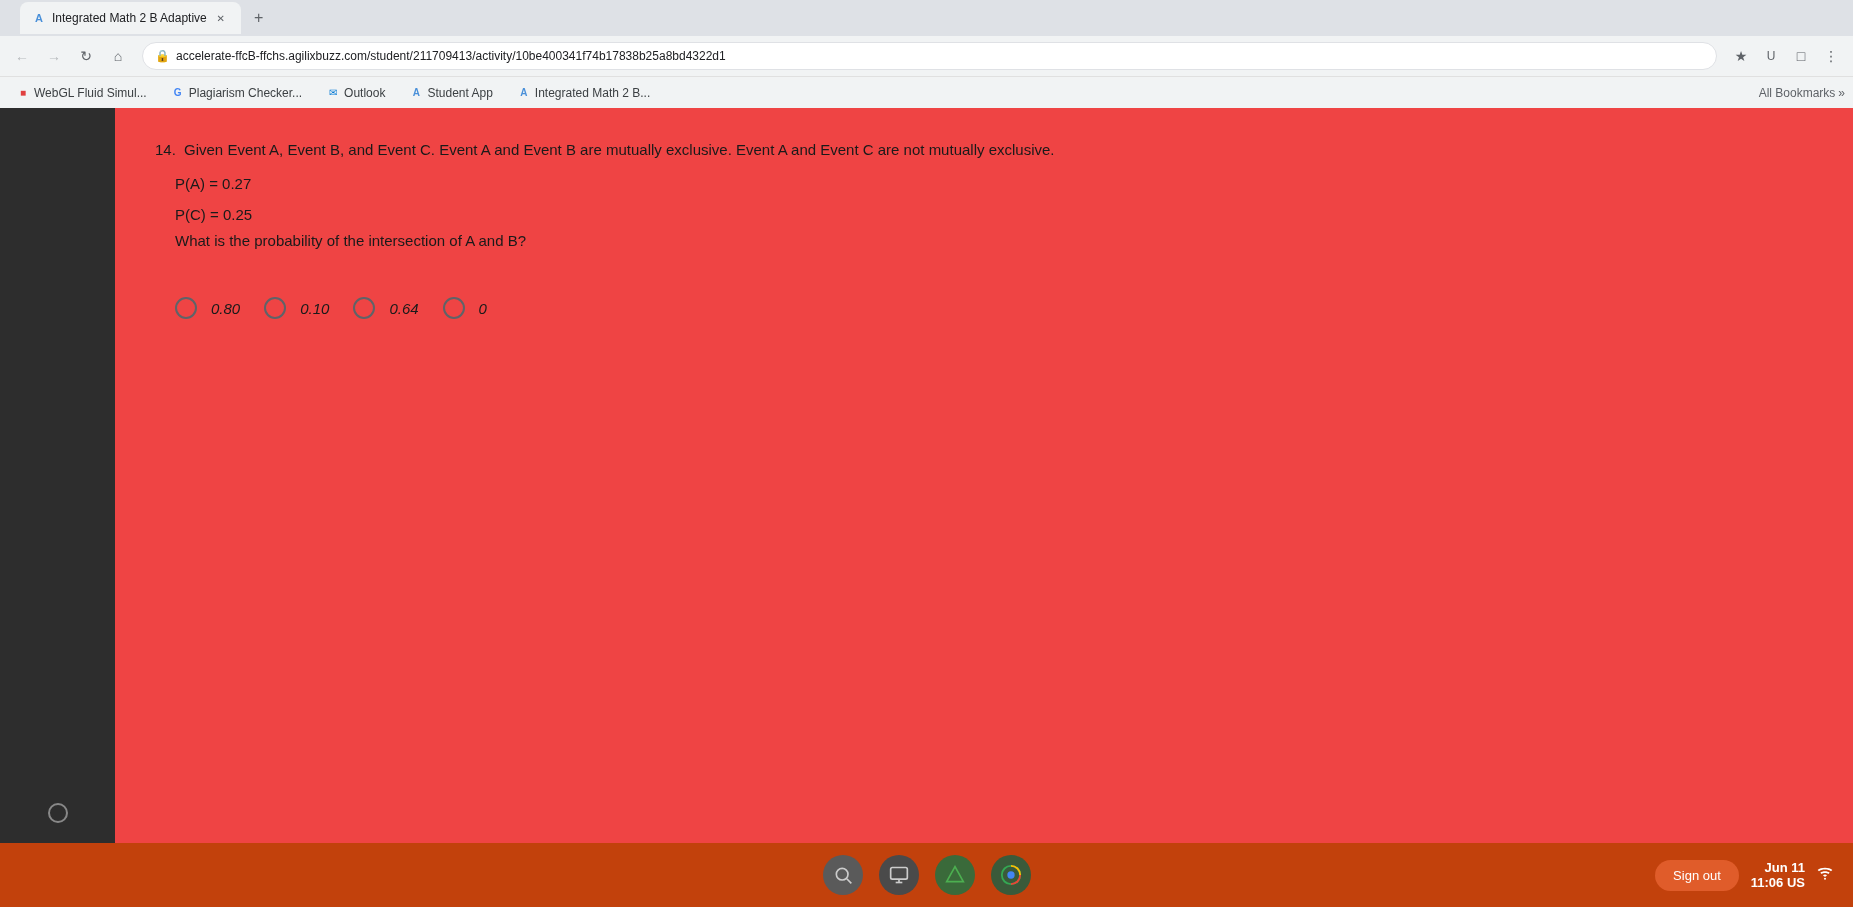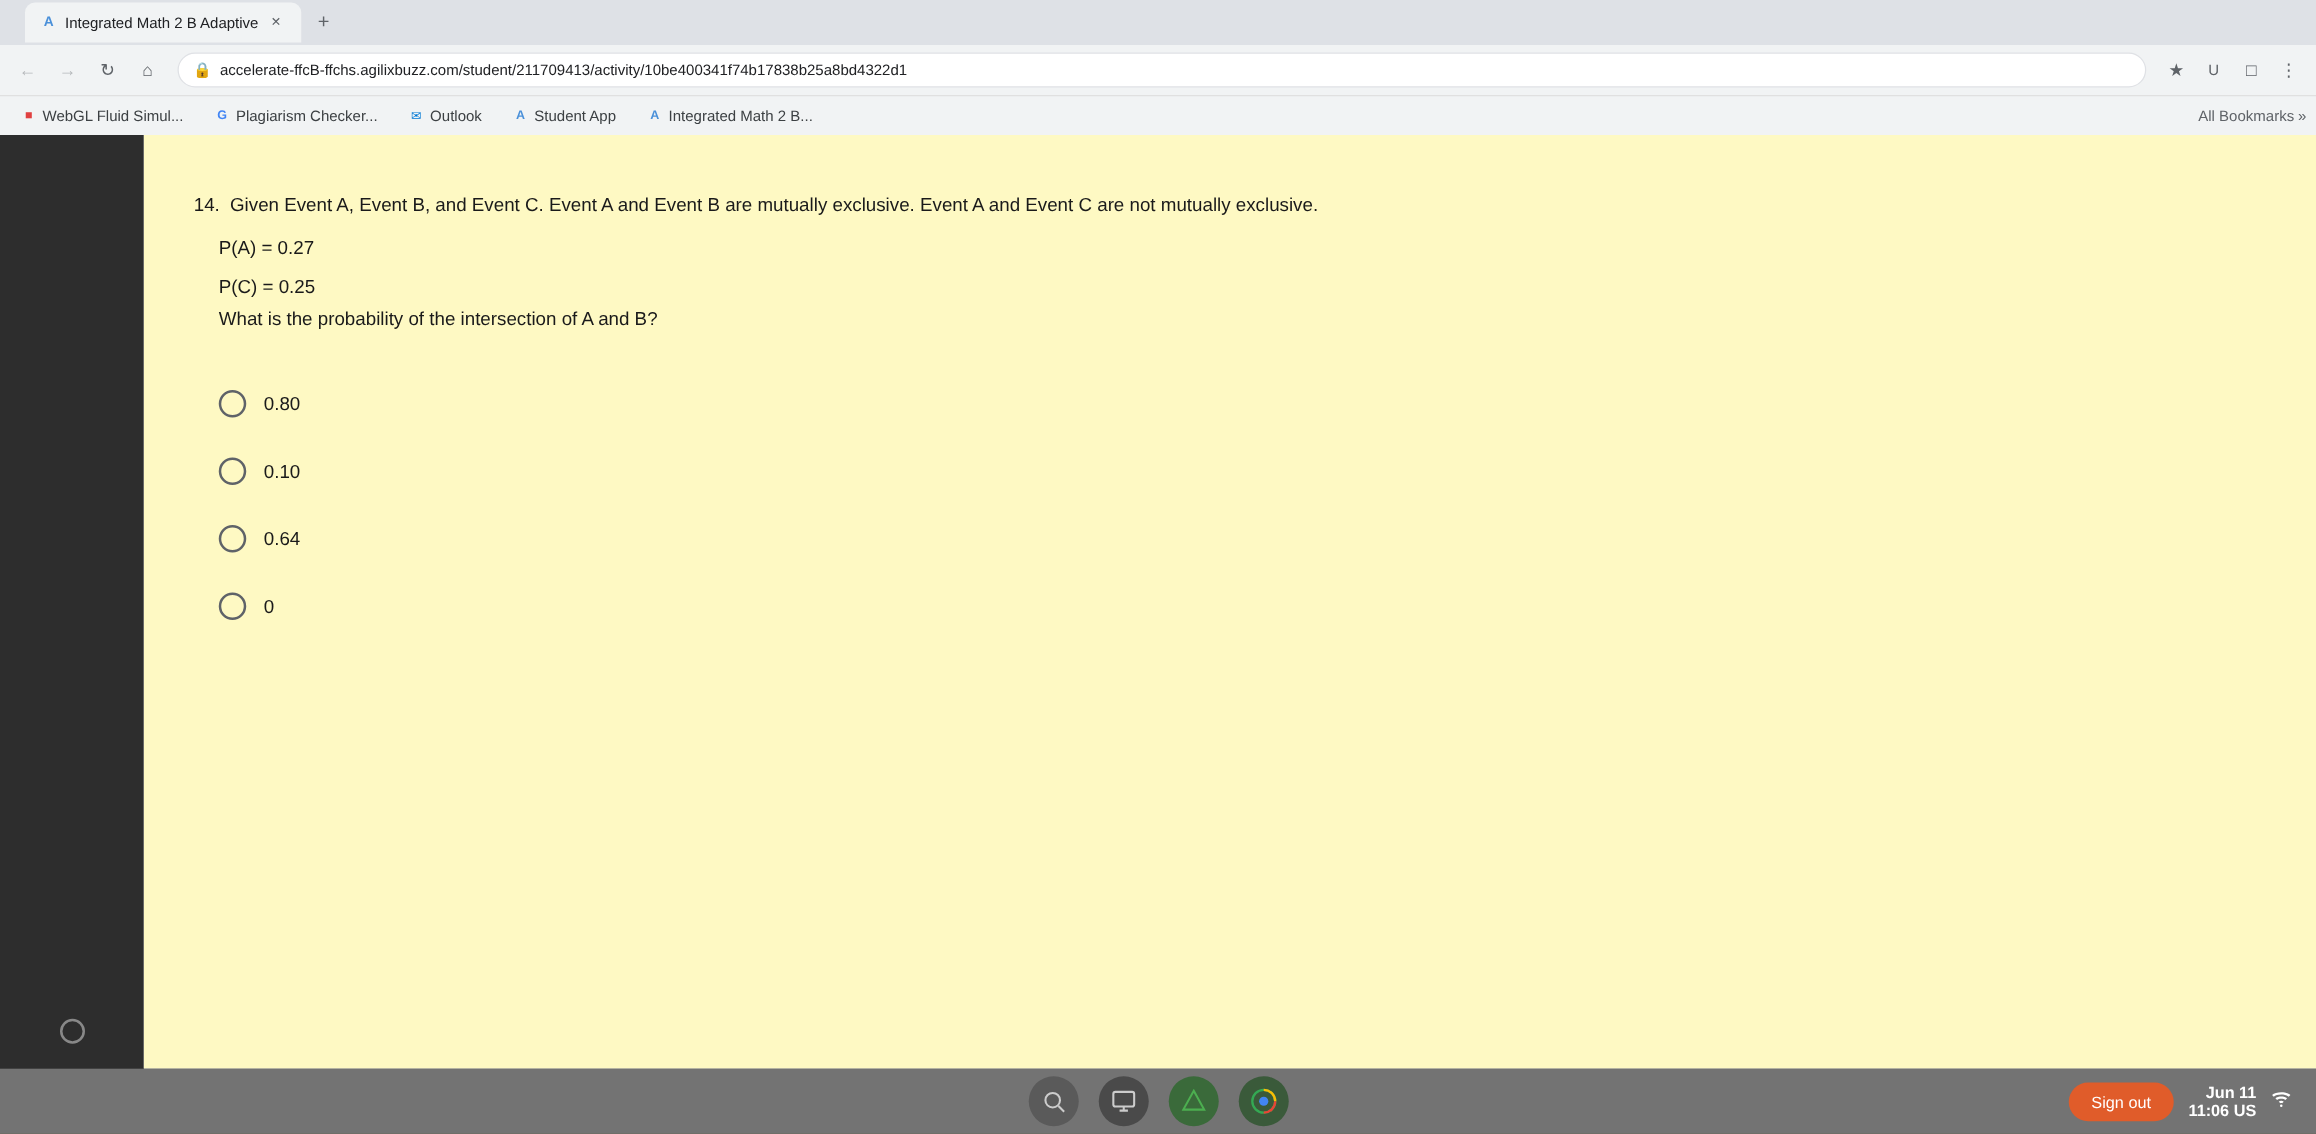--- a/index.html
+++ b/index.html
@@ -207,23 +207,23 @@
     
     .webpage {
       flex: 1;
       background: #f5f5f5;
       overflow-y: auto;
       display: flex;
       flex-direction: column;
     }
 
     .question-container {
-      background: #fef9c3;
+      background: #ef4444;
       flex: 1;
-      padding: 45px 40px;
+      padding: 30px 40px;
     }
 
     .question-text {
       font-size: 15px;
       color: #1a1a1a;
       line-height: 1.6;
       margin-bottom: 8px;
     }
 
     .question-details {
@@ -236,23 +236,24 @@
 
     .question-prompt {
       font-size: 15px;
       color: #1a1a1a;
       padding-left: 20px;
       margin-bottom: 34px;
     }
 
     .answer-options {
       display: flex;
-      flex-direction: column;
+      flex-direction: row;
       gap: 4px;
       padding-left: 10px;
+      font-style: italic;
     }
 
     .answer-option {
       display: flex;
       align-items: center;
       gap: 14px;
       padding: 14px 10px;
       cursor: pointer;
       border-radius: 4px;
     }
@@ -268,22 +269,22 @@
       justify-content: center;
     }
 
     .option-label {
       font-size: 15px;
       color: #1a1a1a;
     }
 
     
     .taskbar {
-      height: 52px;
-      background: #737373;
+      height: 64px;
+      background: #c2410c;
       display: flex;
       align-items: center;
       justify-content: flex-end;
       padding: 0 20px;
       flex-shrink: 0;
     }
 
     .taskbar-left {
       display: flex;
       align-items: center;

